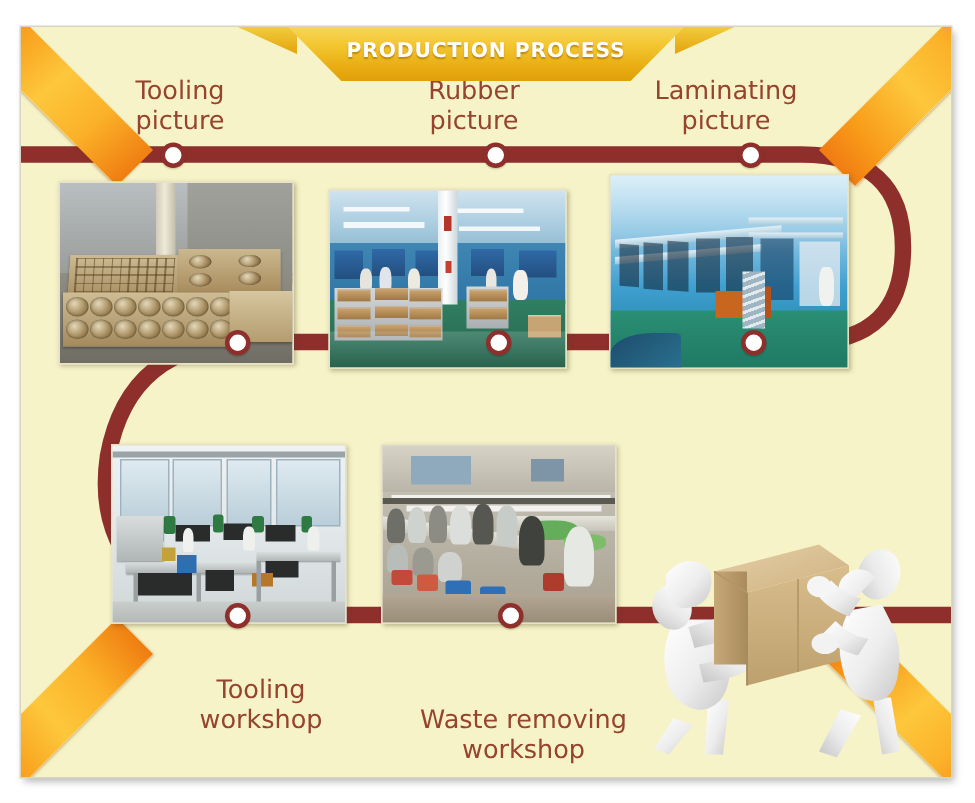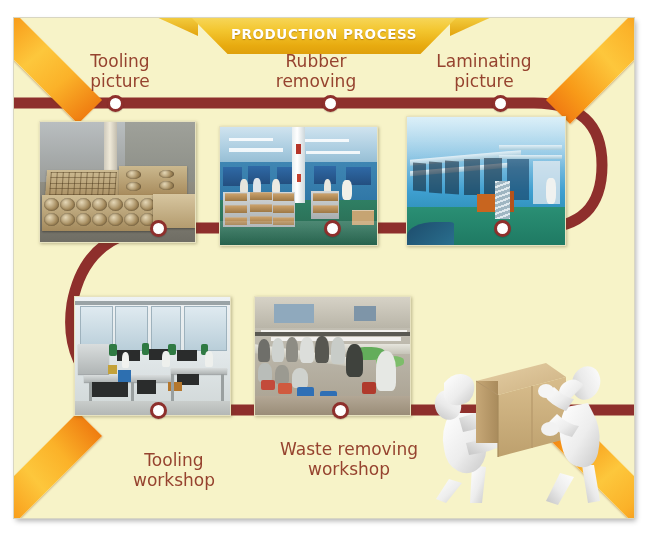--- a/index.html
+++ b/index.html
@@ -203,21 +203,21 @@
     <div class="banner">
       <div class="wing l"></div>
       <div class="wing r"></div>
       <div class="plate"></div>
       <div class="txt">PRODUCTION PROCESS</div>
     </div>
 
     <div class="label" style="left:36px;top:33px;width:140px;">Tooling
 picture</div>
     <div class="label" style="left:222px;top:33px;width:160px;">Rubber
-removing</div>
+picture</div>
     <div class="label" style="left:385px;top:33px;width:170px;">Laminating
 picture</div>
 
     <div class="node" style="left:93px;top:77px;"></div>
     <div class="node" style="left:308px;top:77px;"></div>
     <div class="node" style="left:478px;top:77px;"></div>
 
     <div class="node" style="left:136px;top:202px;"></div>
     <div class="node" style="left:310px;top:202px;"></div>
     <div class="node" style="left:480px;top:202px;"></div>
@@ -389,21 +389,21 @@
         <div class="stool" style="left:27%;top:76%;width:11%;height:11%;background:#2f6fb5;"></div>
         <div class="stool" style="left:42%;top:80%;width:11%;height:11%;background:#2f6fb5;"></div>
         <div class="stool" style="left:58%;top:84%;width:12%;height:12%;background:#c7452f;"></div>
         <div class="stool" style="left:69%;top:72%;width:9%;height:10%;background:#b03a2c;"></div>
         <div style="position:absolute;left:0;right:0;bottom:0;height:16%;background:linear-gradient(180deg,#b3a795,#9a8d78);"></div>
       </div>
     </div>
 
     <div class="label" style="left:90px;top:432px;width:140px;">Tooling
 workshop</div>
-    <div class="label" style="left:240px;top:421px;width:190px;">Waste removing
+    <div class="label" style="left:240px;top:452px;width:190px;">Waste removing
 workshop</div>
 
     <svg class="movers" style="left:400px;top:315px;width:215px;height:175px;" viewBox="0 0 215 175">
       <defs>
         <linearGradient id="gWhite" x1="0" y1="0" x2="1" y2="1">
           <stop offset="0%" stop-color="#ffffff"></stop>
           <stop offset="55%" stop-color="#ededed"></stop>
           <stop offset="100%" stop-color="#c9c9c9"></stop>
         </linearGradient>
         <linearGradient id="gWhite2" x1="1" y1="0" x2="0" y2="1">

